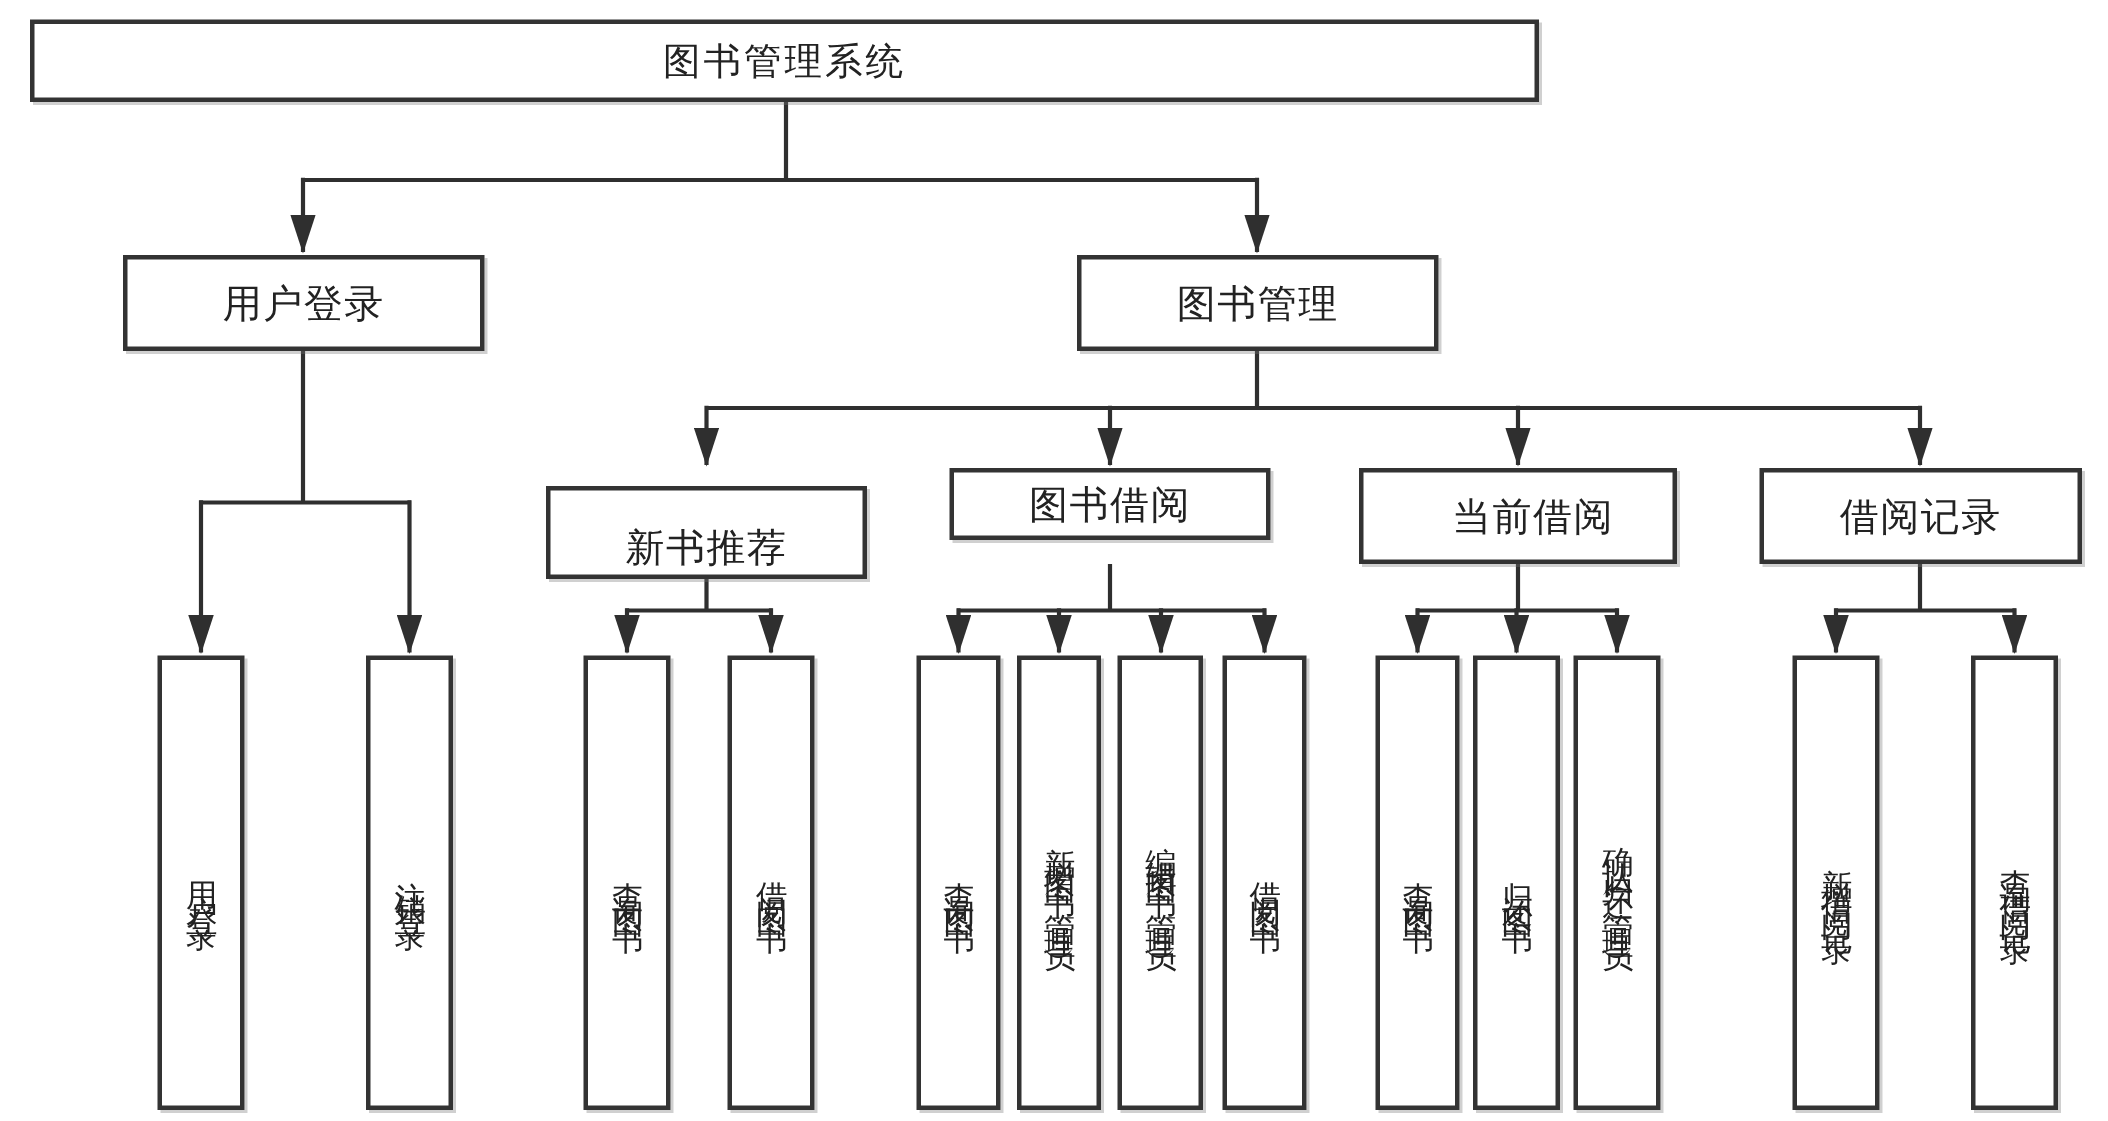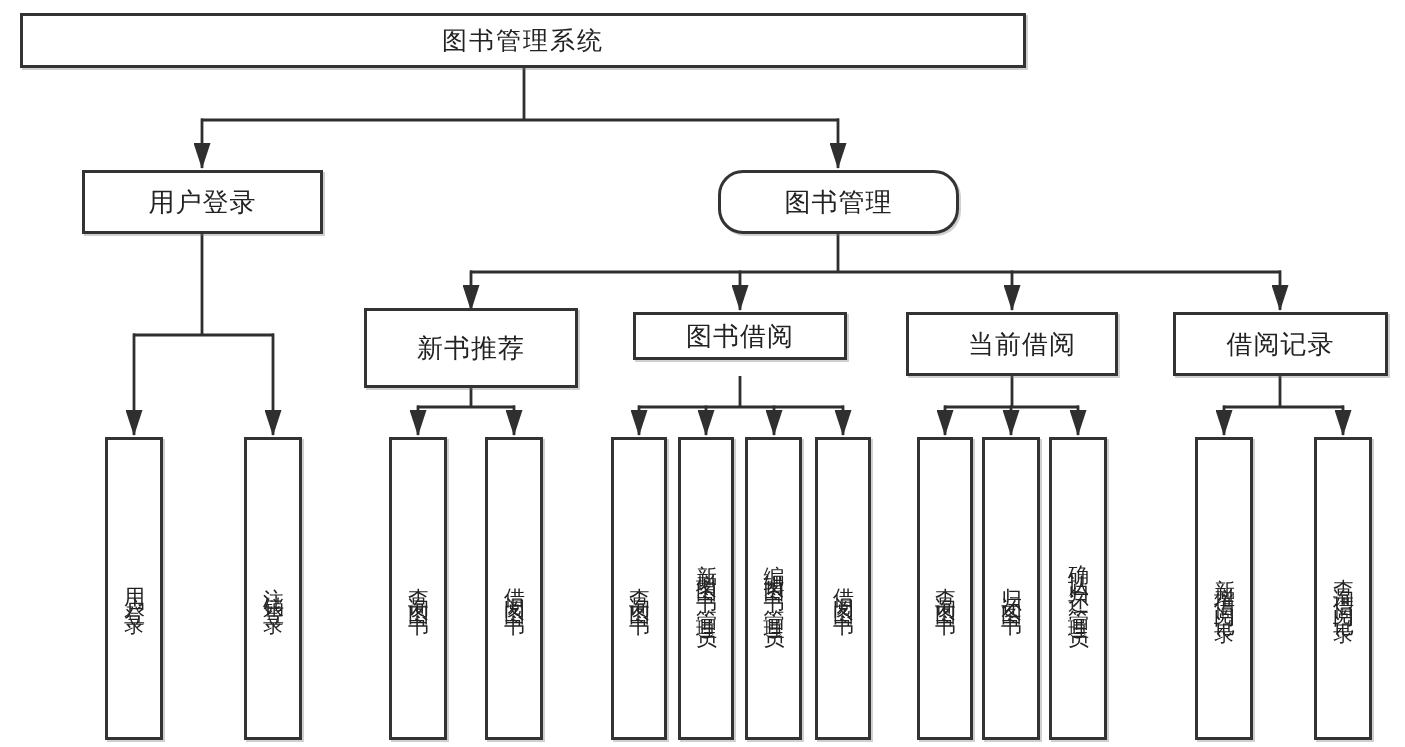--- a/index.html
+++ b/index.html
@@ -119,25 +119,25 @@
     <line class="drop" x1="1343" y1="405.5" x2="1343" y2="435" marker-end="url(#arrow)"></line>
   </svg>
 
   <div class="box" style="left:20px; top:13px; width:1006px; height:55px;text-align:right;">
     <span class="h-label root-label">图书管理系统</span>
   </div>
 
   <div class="box" style="left:82px; top:170px; width:241px; height:64px;">
     <span class="h-label">用户登录</span>
   </div>
-  <div class="box" style="left:718px; top:170px; width:241px; height:64px;border-radius:25px;">
+  <div class="box" style="left:718px; top:170px; width:241px; height:64px;">
     <span class="h-label">图书管理</span>
   </div>
 
-  <div class="box" style="left:364px; top:308px; width:214px; height:80px;">
+  <div class="box" style="left:364px; top:324px; width:214px; height:62px;align-items:flex-end;">
     <span class="h-label">新书推荐</span>
   </div>
   <div class="box" style="left:633px; top:312px; width:214px; height:48px;">
     <span class="h-label">图书借阅</span>
   </div>
   <div class="box" style="left:906px; top:312px; width:212px; height:64px;padding-left:20px;">
     <span class="h-label">当前借阅</span>
   </div>
   <div class="box" style="left:1173px; top:312px; width:215px; height:64px;">
     <span class="h-label">借阅记录</span>

